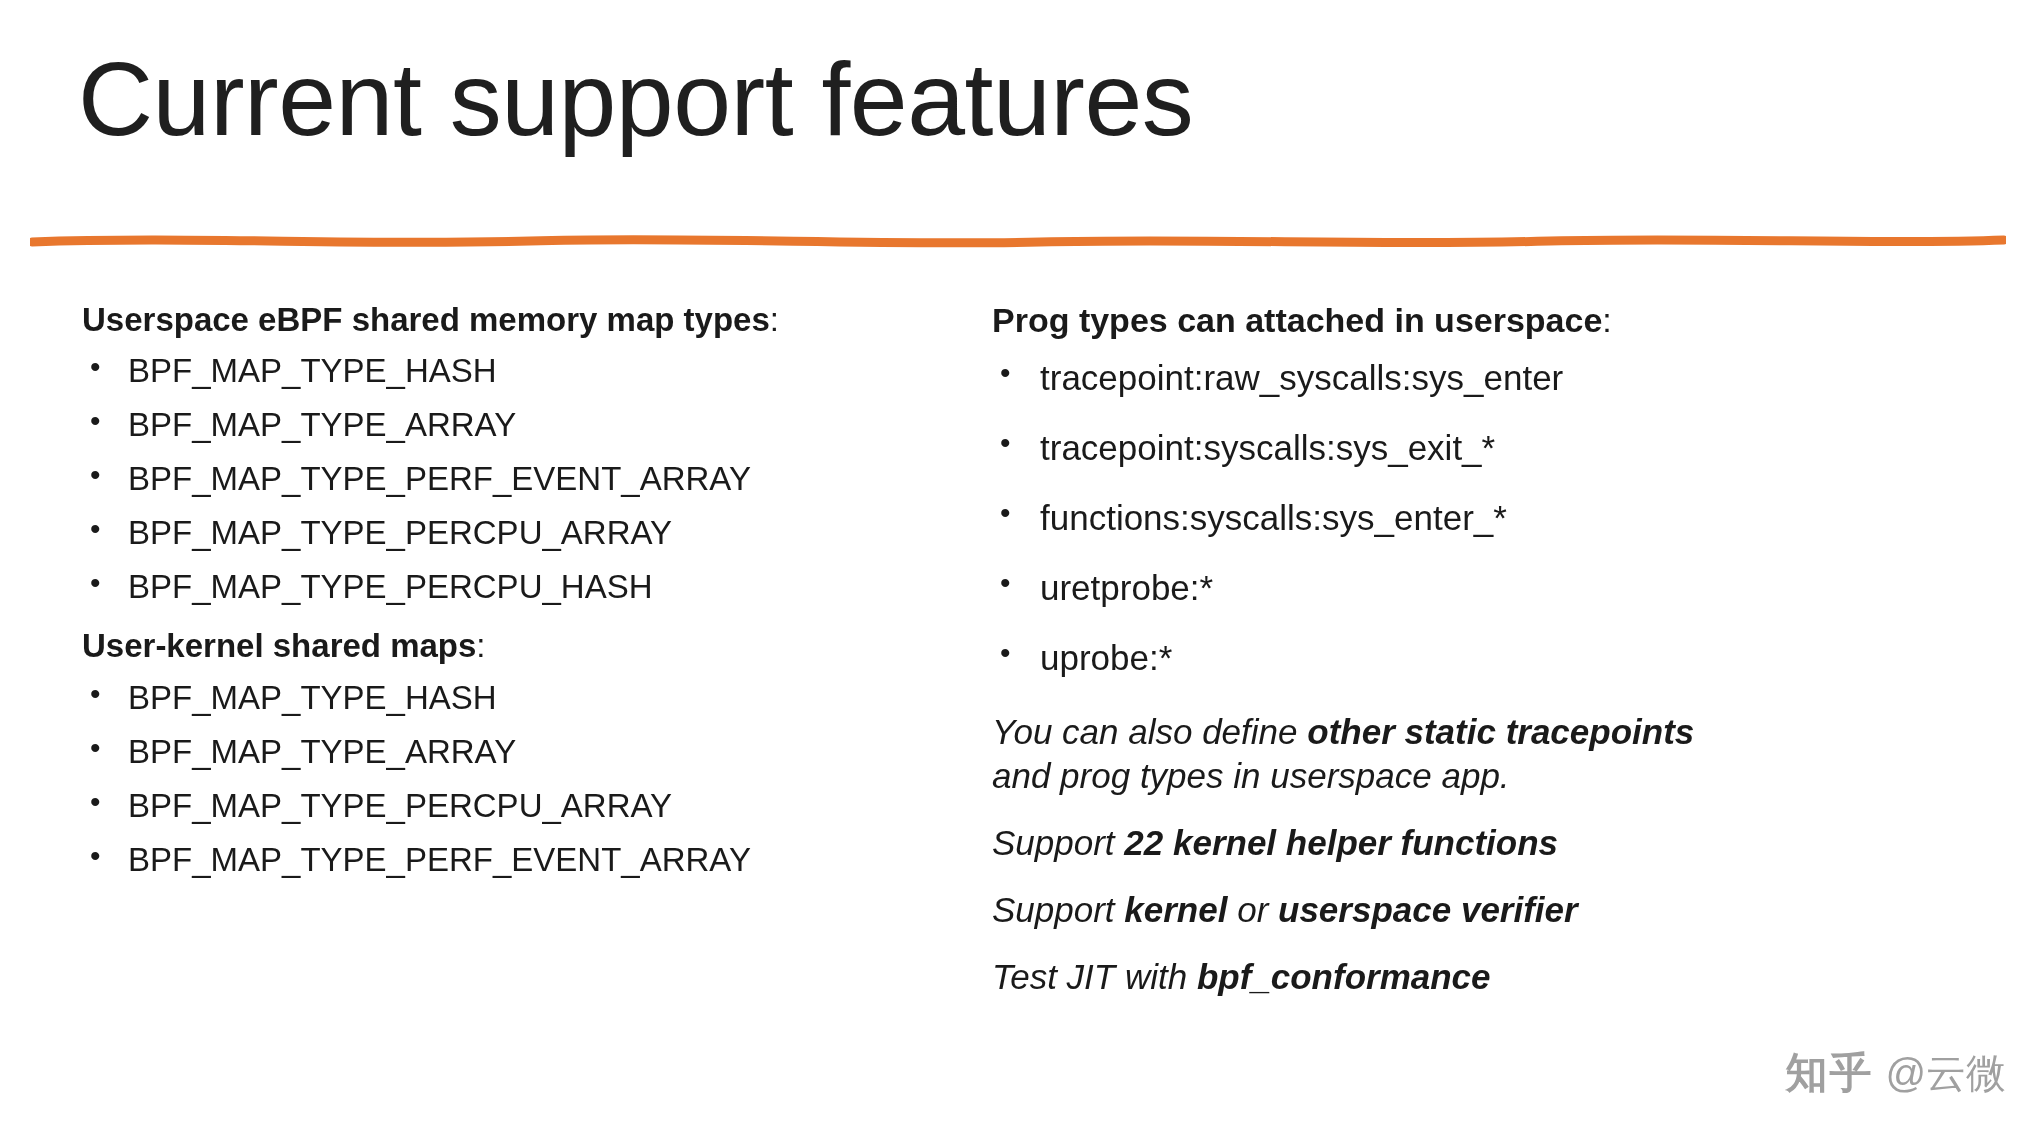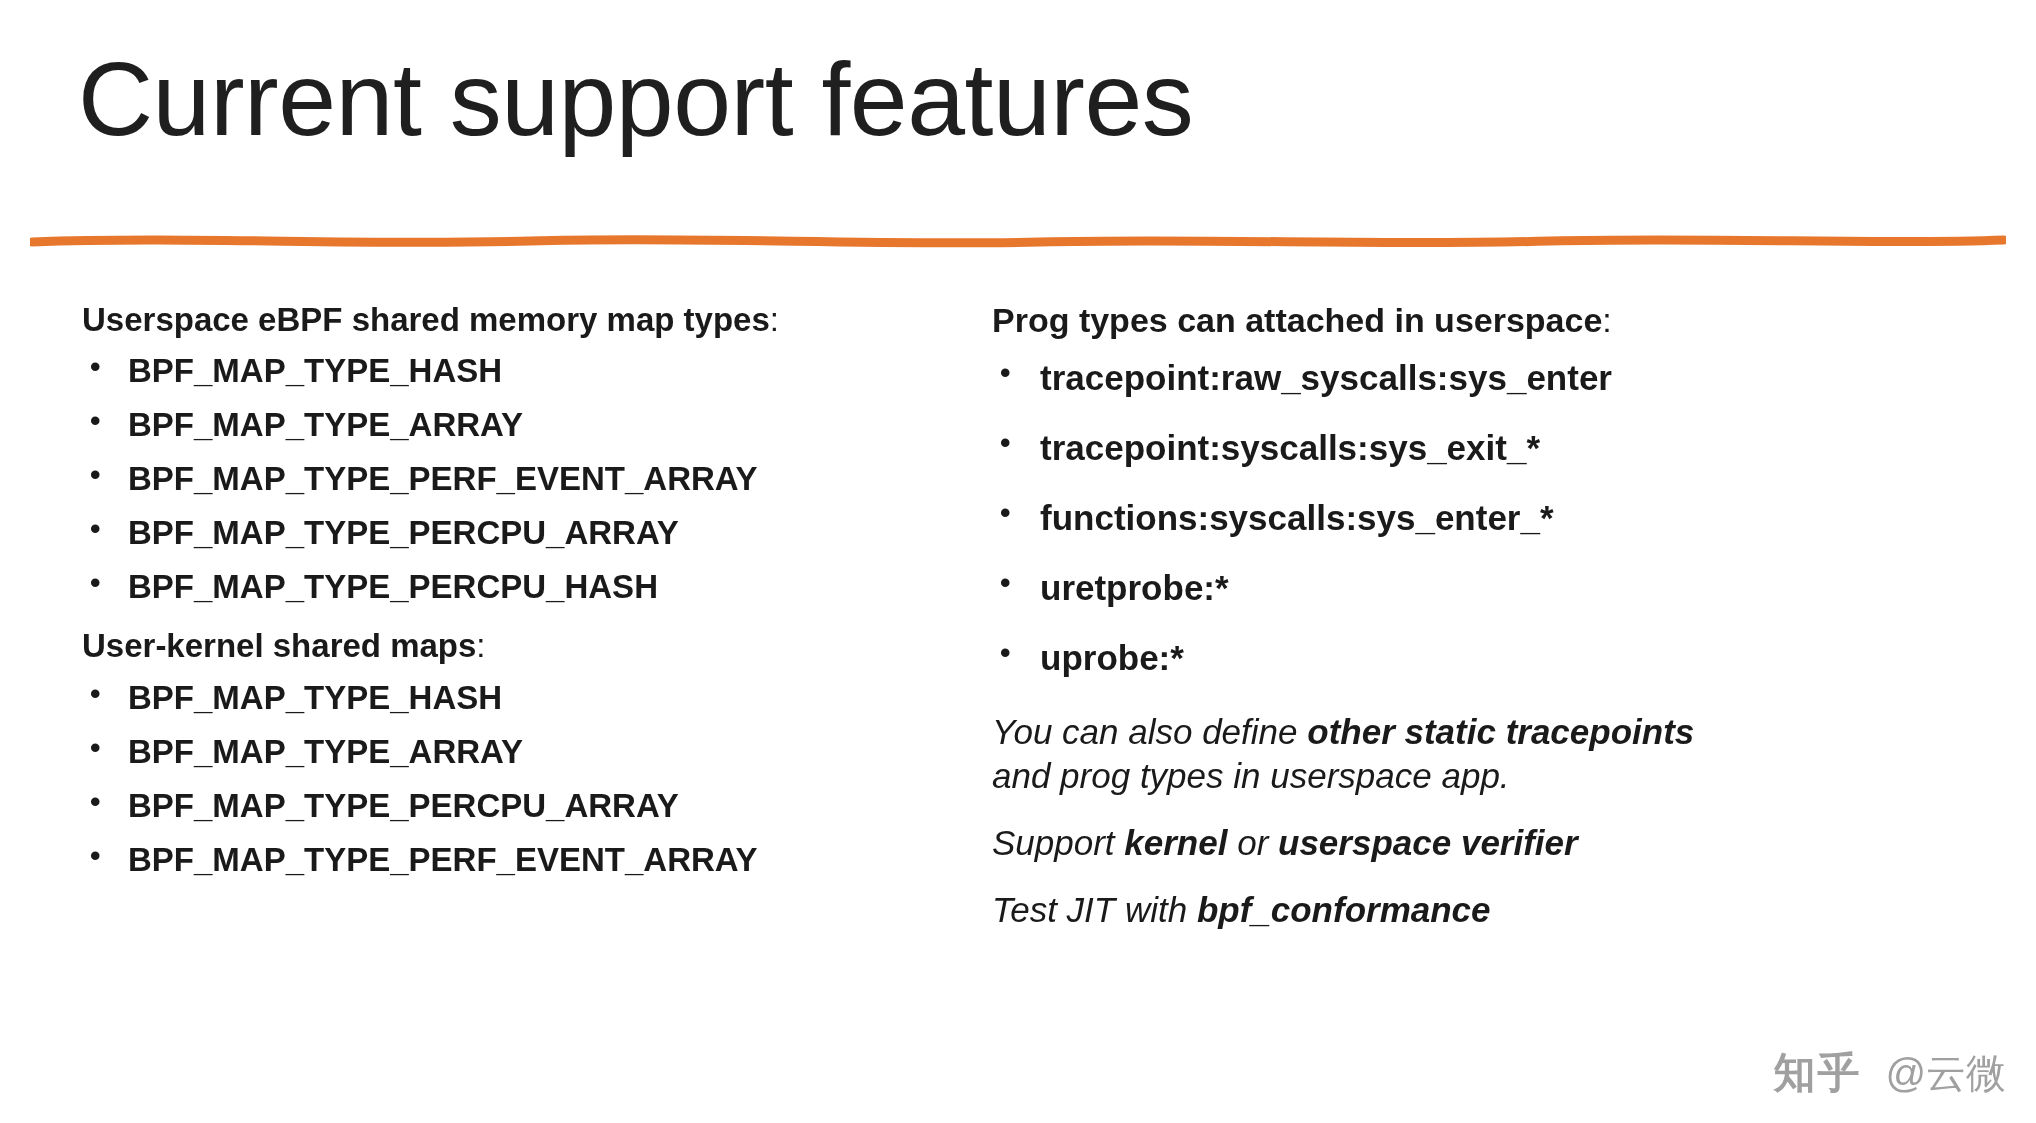--- a/index.html
+++ b/index.html
@@ -69,21 +69,21 @@
     margin: 0 0 8px 0;
     padding: 0;
   }
   ul.bullets li {
     position: relative;
     padding-left: 46px;
     font-size: 33px;
     line-height: 1.0;
     margin-bottom: 21px;
     color: #1a1a1a;
-    font-weight: 700;
+    font-weight: 400;
   }
   ul.bullets li::before {
     content: "•";
     position: absolute;
     left: 8px;
     top: -2px;
     font-size: 30px;
     color: #1a1a1a;
   }
   .col-right ul.bullets li {
@@ -101,21 +101,21 @@
   .para b { font-weight: 700; }
   .heading2 {
     margin-top: 22px;
   }
   .watermark {
     position: absolute;
     right: 30px;
     bottom: 22px;
     display: flex;
     align-items: center;
-    gap: 24px;
+    gap: 12px;
     color: #9a9a9a;
     font-size: 40px;
     font-weight: 700;
   }
   .zhihu-mark {
     font-size: 42px;
     letter-spacing: 2px;
     color: #a0a0a0;
     font-weight: 700;
   }
@@ -172,20 +172,23 @@
         <li>tracepoint:syscalls:sys_exit_*</li>
         <li>functions:syscalls:sys_enter_*</li>
         <li>uretprobe:*</li>
         <li>uprobe:*</li>
       </ul>
 
       <p class="para">
         <span>You can also define </span><b>other static tracepoints</b><span> and prog types in userspace app.</span>
       </p>
 
+      <p class="para">
+        <span>Support </span><b>22 kernel helper functions</b>
+      </p>
 
       <p class="para">
         <span>Support </span><b>kernel</b><span> or </span><b>userspace verifier</b>
       </p>
 
       <p class="para">
         <span>Test JIT with </span><b>bpf_conformance</b>
       </p>
     </div>
 

